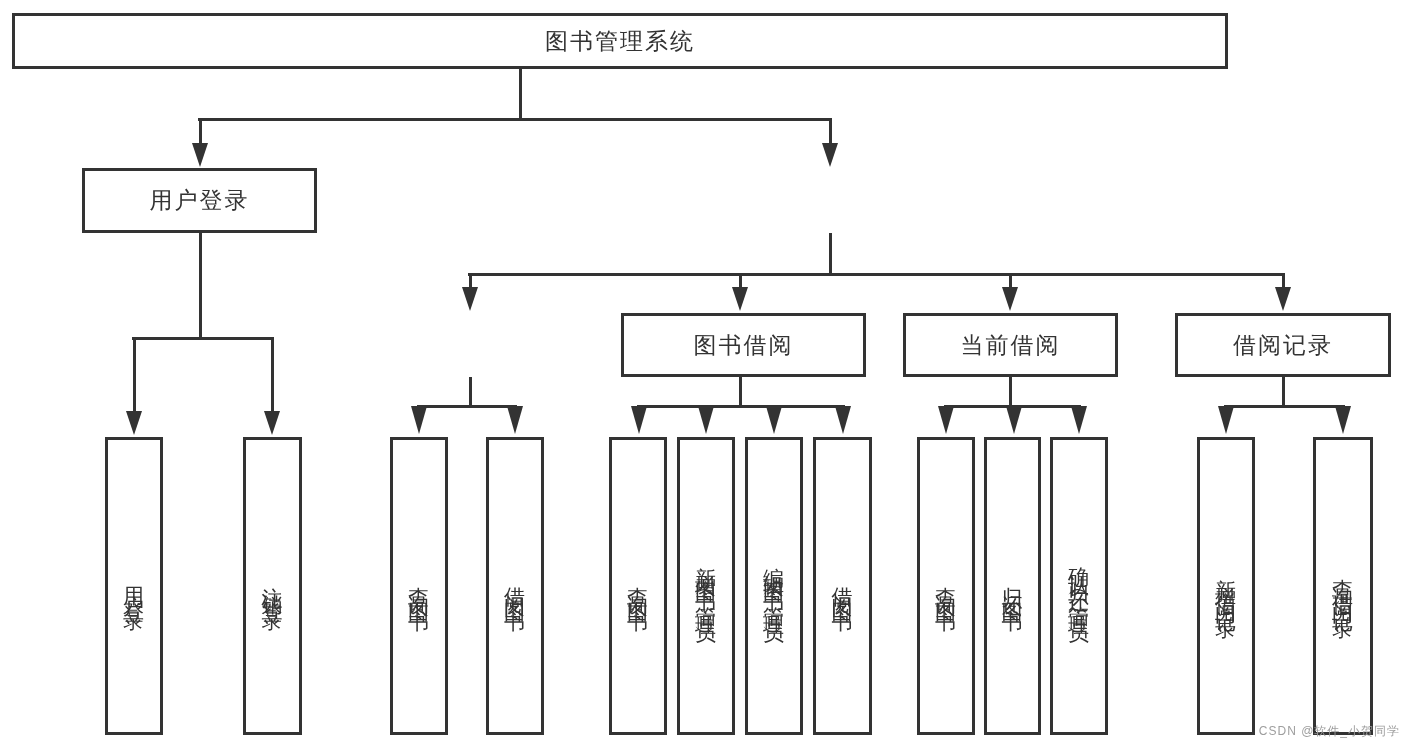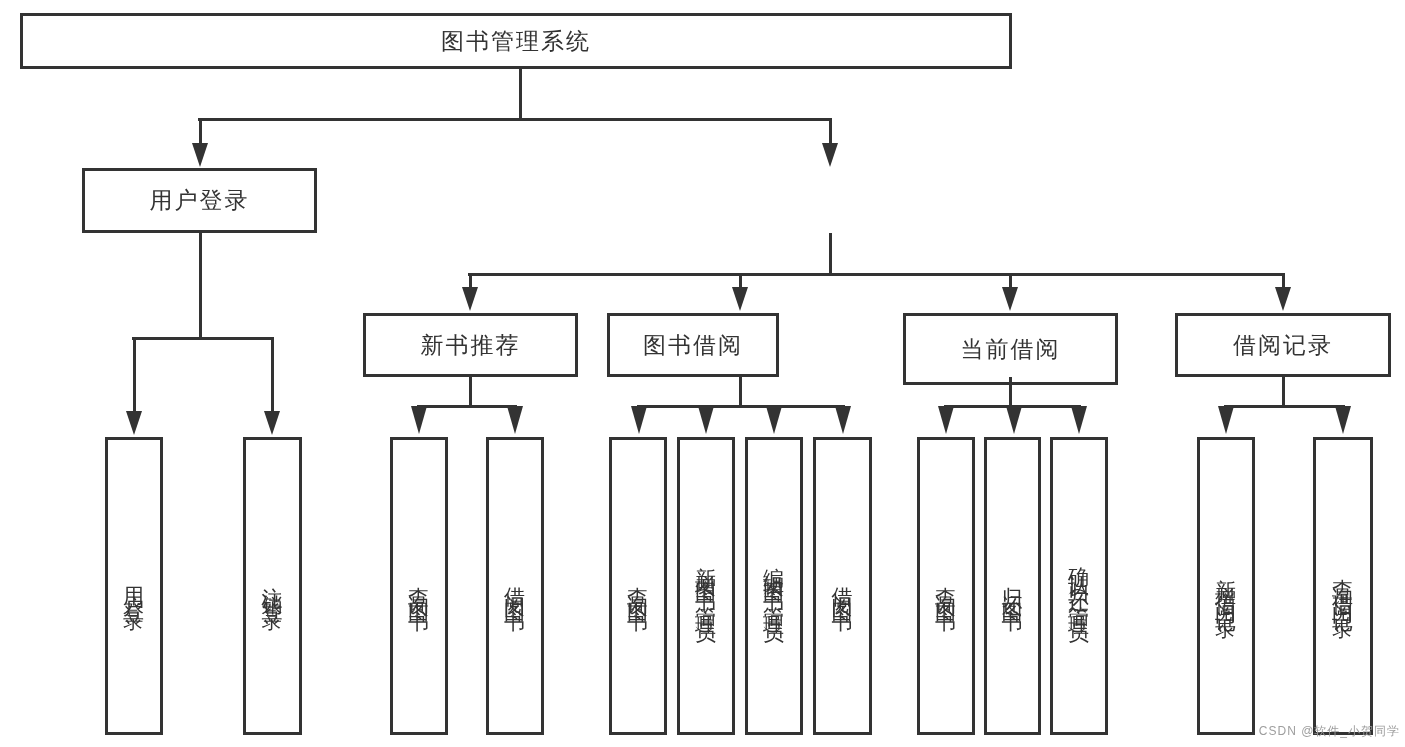--- a/index.html
+++ b/index.html
@@ -40,35 +40,32 @@
   .watermark{
     position:absolute;right:5px;bottom:7px;z-index:5;
     font-size:12px;letter-spacing:1px;color:var(--watermark);white-space:nowrap;
   }
 </style>
 </head>
 <body>
 
 <div class="canvas">
 
-  <div class="box h" style="left:20px;top:13px;width:992px;height:56px">
+  <div class="box h" style="left:12px;top:13px;width:1216px;height:56px">
     <span>图书管理系统</span>
   </div>
 
   <div class="box h" style="left:82px;top:168px;width:235px;height:65px">
     <span>用户登录</span>
   </div>
 
-  <div class="box h" style="left:363px;top:313px;width:215px;height:64px">
-    <span>新书推荐</span>
-  </div>
-  <div class="box h" style="left:607px;top:313px;width:172px;height:64px">
+  <div class="box h" style="left:621px;top:313px;width:245px;height:64px">
     <span>图书借阅</span>
   </div>
-  <div class="box h" style="left:903px;top:313px;width:215px;height:72px">
+  <div class="box h" style="left:903px;top:313px;width:215px;height:64px">
     <span>当前借阅</span>
   </div>
   <div class="box h" style="left:1175px;top:313px;width:216px;height:64px">
     <span>借阅记录</span>
   </div>
 
   <div class="box v" style="left:105px;top:437px;width:58px;height:298px">
     <span>用户登录</span>
   </div>
   <div class="box v" style="left:243px;top:437px;width:59px;height:298px">

